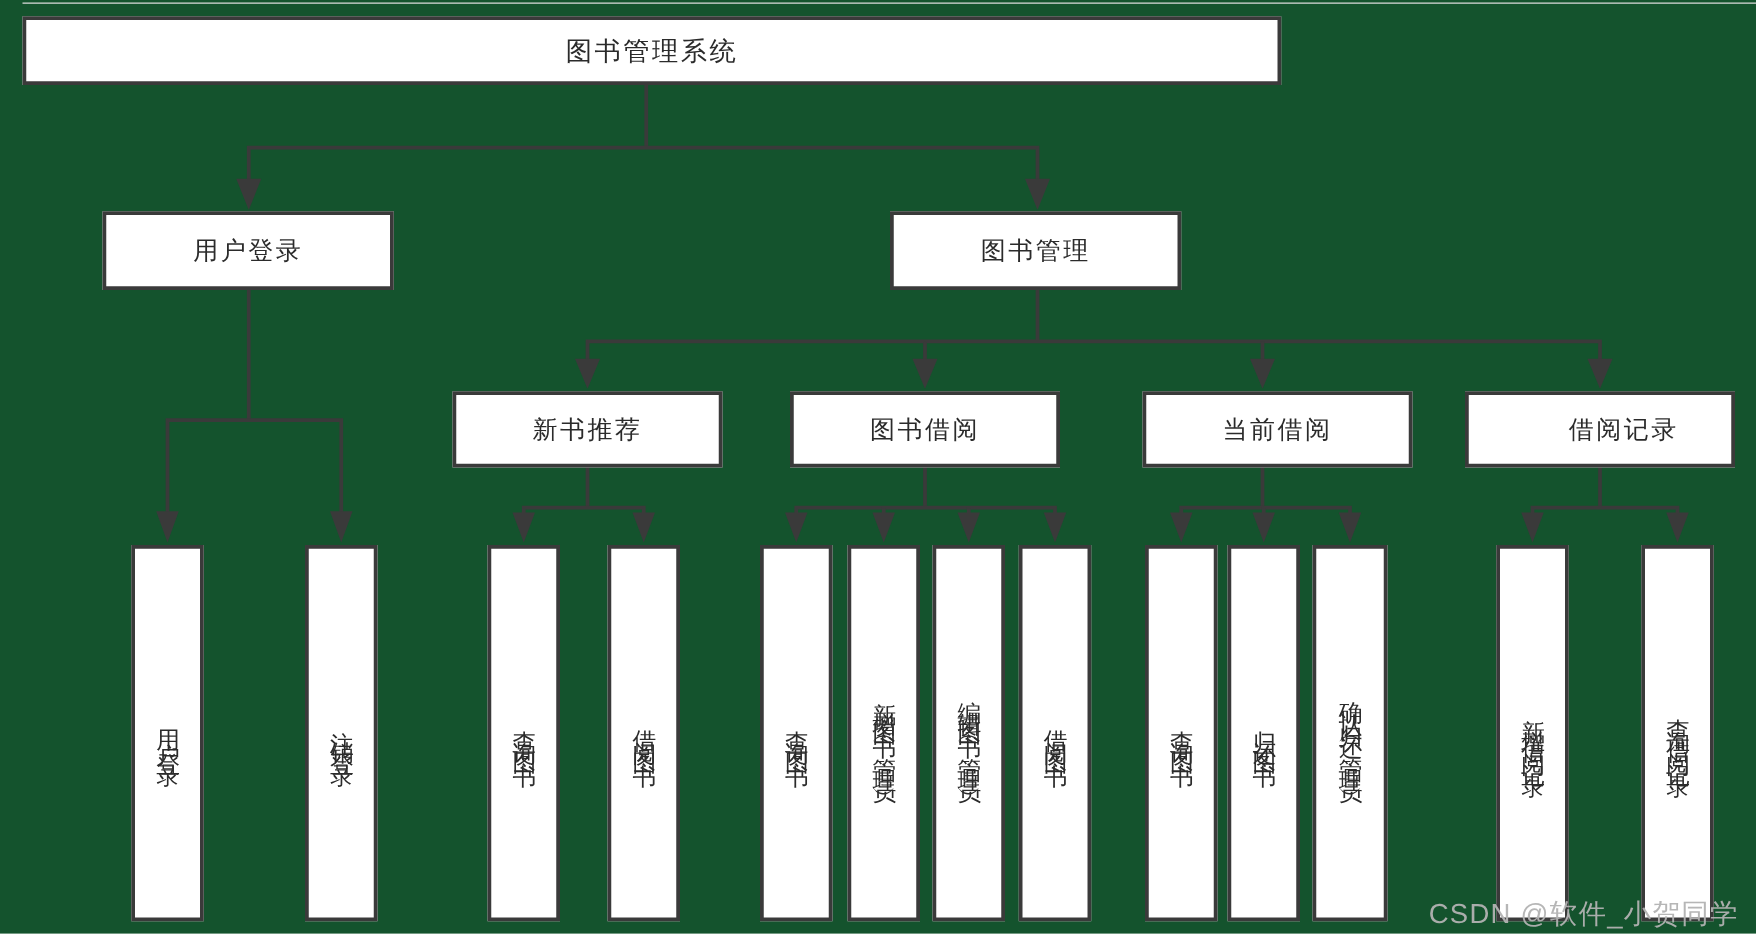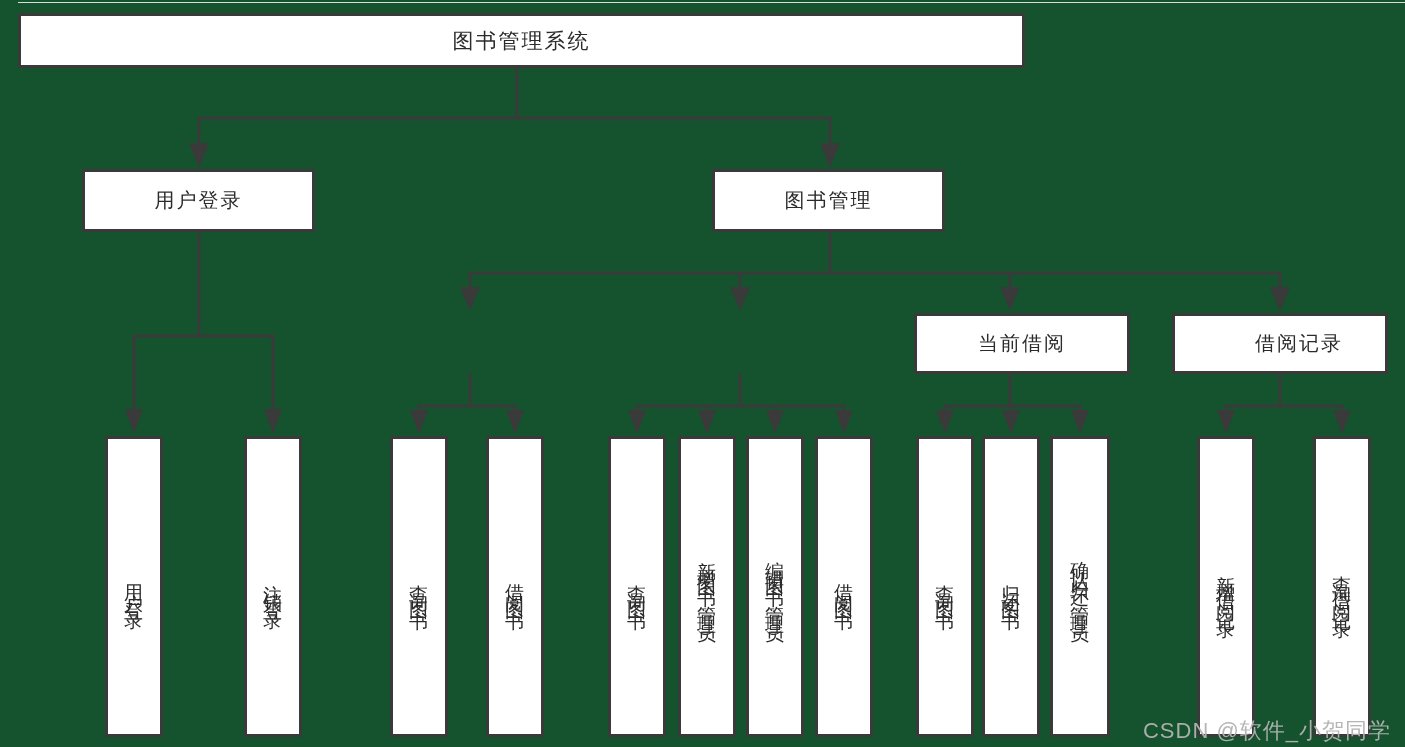--- a/index.html
+++ b/index.html
@@ -119,20 +119,26 @@
     <span>图书管理系统</span>
   </div>
 
   <div class="box branch" style="left:82px; top:169px; width:233px; height:63px;">
     <span>用户登录</span>
   </div>
   <div class="box branch" style="left:712px; top:169px; width:233px; height:63px;">
     <span>图书管理</span>
   </div>
 
+  <div class="box branch" style="left:362px; top:313px; width:216px; height:61px;">
+    <span>新书推荐</span>
+  </div>
+  <div class="box branch" style="left:632px; top:313px; width:216px; height:61px;">
+    <span>图书借阅</span>
+  </div>
   <div class="box branch" style="left:902px; top:313px; width:216px; height:61px;margin-left:12px;">
     <span>当前借阅</span>
   </div>
   <div class="box branch" style="left:1172px; top:313px; width:216px; height:61px;padding-left:38px;">
     <span>借阅记录</span>
   </div>
 
   <div class="box leaf" style="left:105px;">
     <span>用户登录</span>
   </div>

